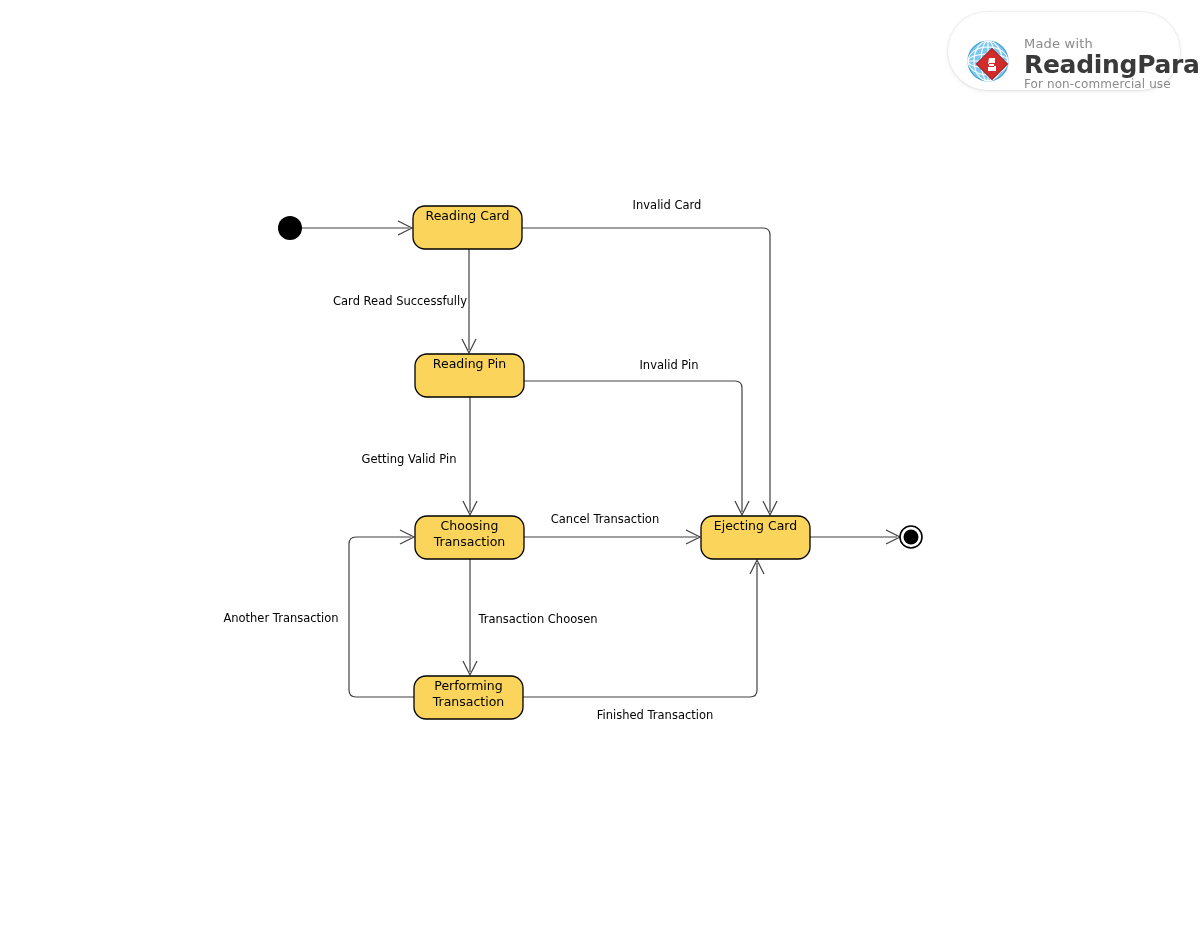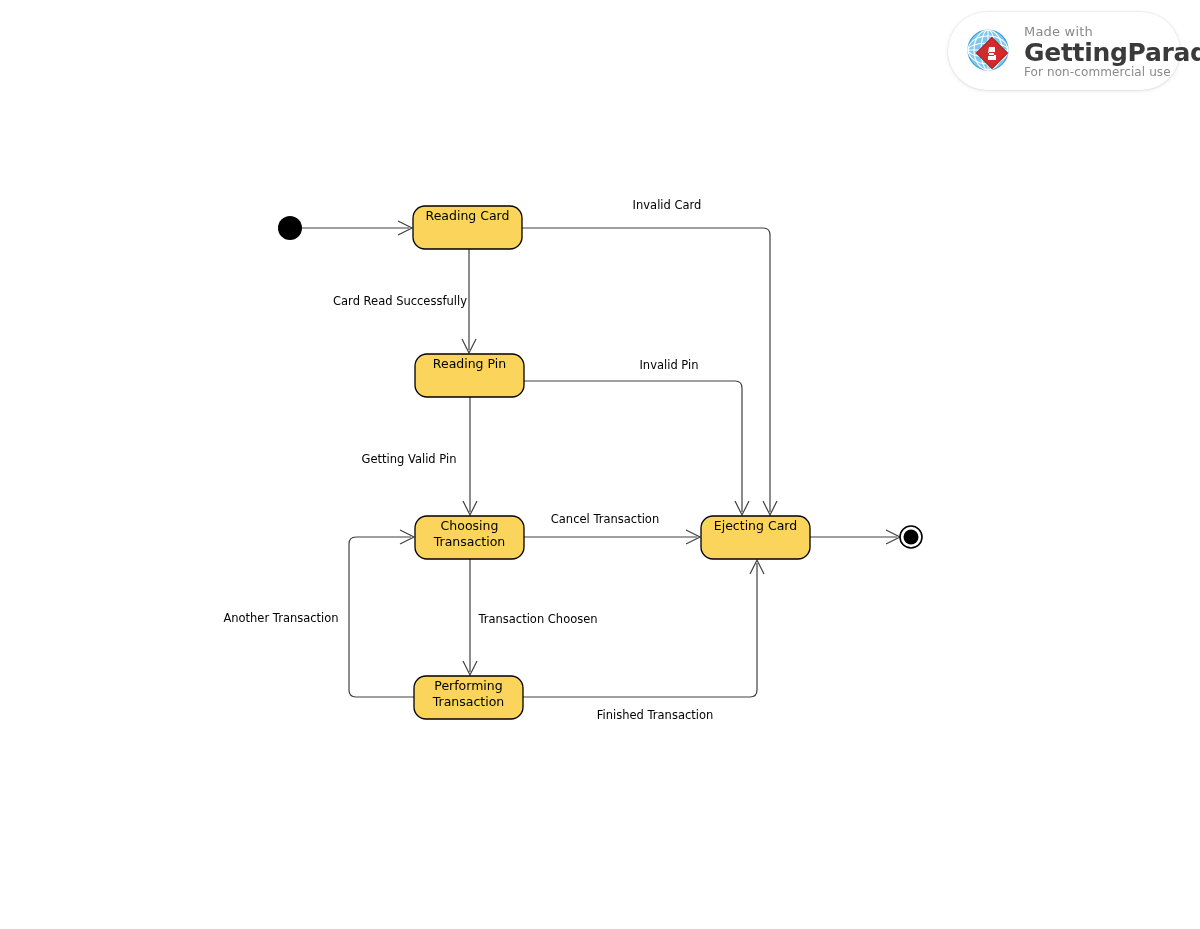--- a/index.html
+++ b/index.html
@@ -24,21 +24,21 @@
   .vp-badge {
     position: absolute;
     left: 948px;
     top: 12px;
     width: 232px;
     height: 78px;
     background: #ffffff;
     border-radius: 39px;
     box-shadow: 0 0 0 1px rgba(0,0,0,0.045), 0 1px 4px rgba(0,0,0,0.10);
     display: flex;
-    align-items: center;
+    align-items: flex-end;
     padding: 0 14px;
     box-sizing: border-box;
   }
   .vp-logo {
     width: 56px;
     height: 56px;
     position: relative;
     flex: 0 0 auto;
   }
   .vp-text {
@@ -201,16 +201,16 @@
       <line x1="6" y1="27" x2="46" y2="27" stroke="#ffffff" stroke-width="1.1"></line>
       <line x1="26" y1="7" x2="26" y2="47" stroke="#ffffff" stroke-width="1.1"></line>
       <g transform="translate(30,30) rotate(45)">
         <rect x="-11" y="-11" width="22" height="22" fill="#d22b2b" stroke="#a51f1f" stroke-width="1"></rect>
         <path d="M -3 -6 L 3 -6 L 3 -1 L -3 -1 L -3 2 L 4 2 L 4 7 L -4 7 L -4 3 L 2 3 L 2 0 L -4 0 Z" fill="#ffffff" transform="rotate(-45)"></path>
       </g>
     </svg>
   </div>
   <div class="vp-text">
     <div class="vp-made">Made with</div>
-    <div class="vp-title"><span>Getting</span><span class="vp-red">Paradigm</span></div>
+    <div class="vp-title"><span>Reading</span><span class="vp-red">Paradigm</span></div>
     <div class="vp-sub">For non-commercial use</div>
   </div>
 </div>
 
 </body></html>

